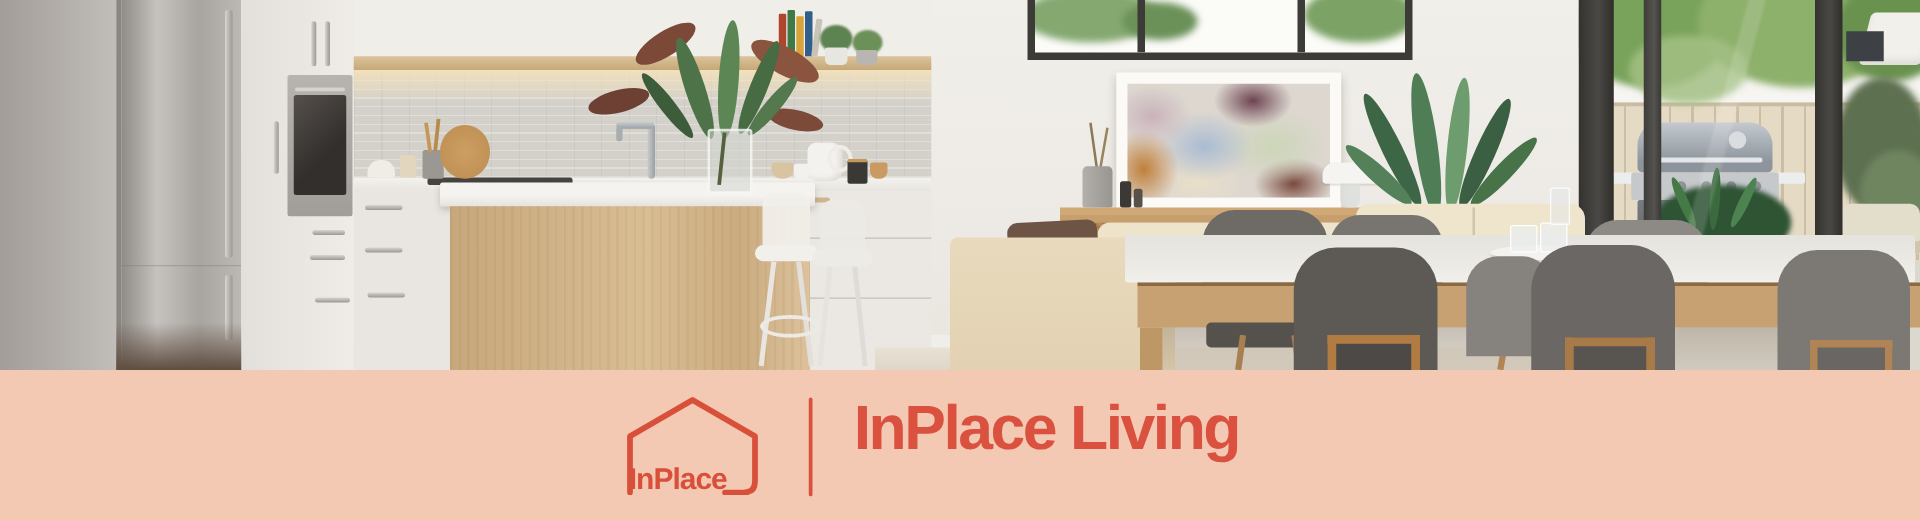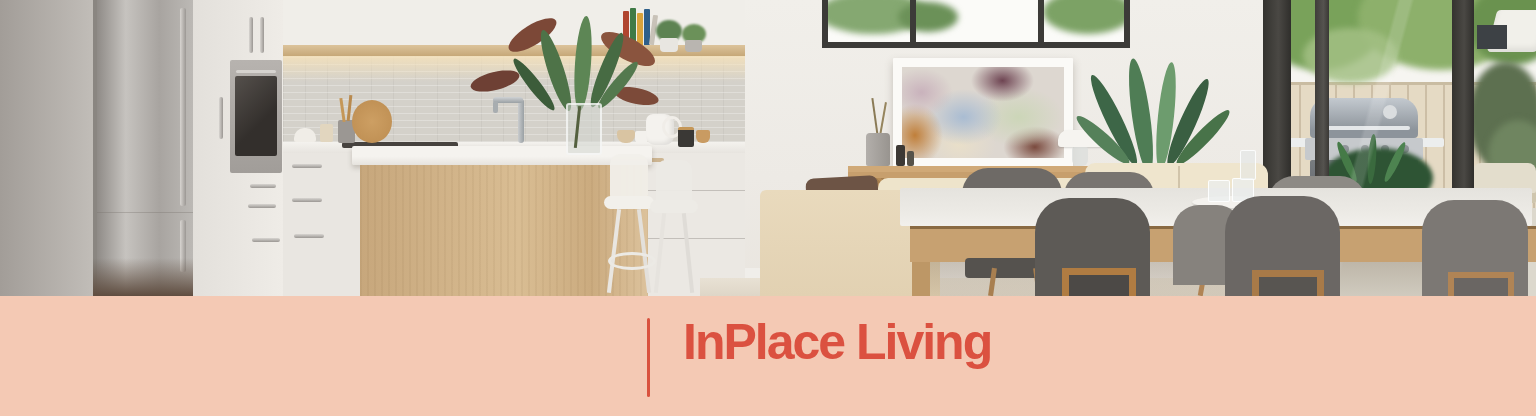--- a/index.html
+++ b/index.html
@@ -238,20 +238,26 @@
     <div class="p" style="left:1062px;top:268px;width:60px;height:28px;border:7px solid #b07c42;border-bottom:none;background:#4c4946;"></div>
     <div class="p" style="left:1173px;top:205px;width:70px;height:80px;background:#86827d;border-radius:26px 26px 0 0;"></div>
     <div class="p" style="left:1225px;top:196px;width:115px;height:100px;background:#6b6764;border-radius:36px 36px 0 0;"></div>
     <div class="p" style="left:1252px;top:270px;width:58px;height:26px;border:7px solid #a87a48;border-bottom:none;background:#585551;"></div>
     <div class="p" style="left:1422px;top:200px;width:106px;height:96px;background:#7c7874;border-radius:32px 32px 0 0;"></div>
     <div class="p" style="left:1448px;top:272px;width:54px;height:24px;border:6px solid #b08455;border-bottom:none;background:#6a6663;"></div>
   </div>
 
   <div class="band" style="background:#f4c9b4;">
 
+    <div class="logo">
+      <svg width="114" height="82" viewBox="0 0 114 82" fill="none" style="position:absolute;left:0;top:0;">
+        <path d="M7 80 V35 L57 6 L107 35 V71 Q107 80 98 80 H83" stroke="#d84f3a" stroke-width="4.6" fill="none" stroke-linecap="round" stroke-linejoin="round"></path>
+      </svg>
+      <span class="logo-text" style="color:#d84f3a;">InPlace</span>
+    </div>
 
     <div class="divider" style="background:#d9523e;"></div>
 
     <div class="title" style="color:#db5140;">InPlace Living</div>
 
   </div>
 
 </div>
 
 </body></html>

